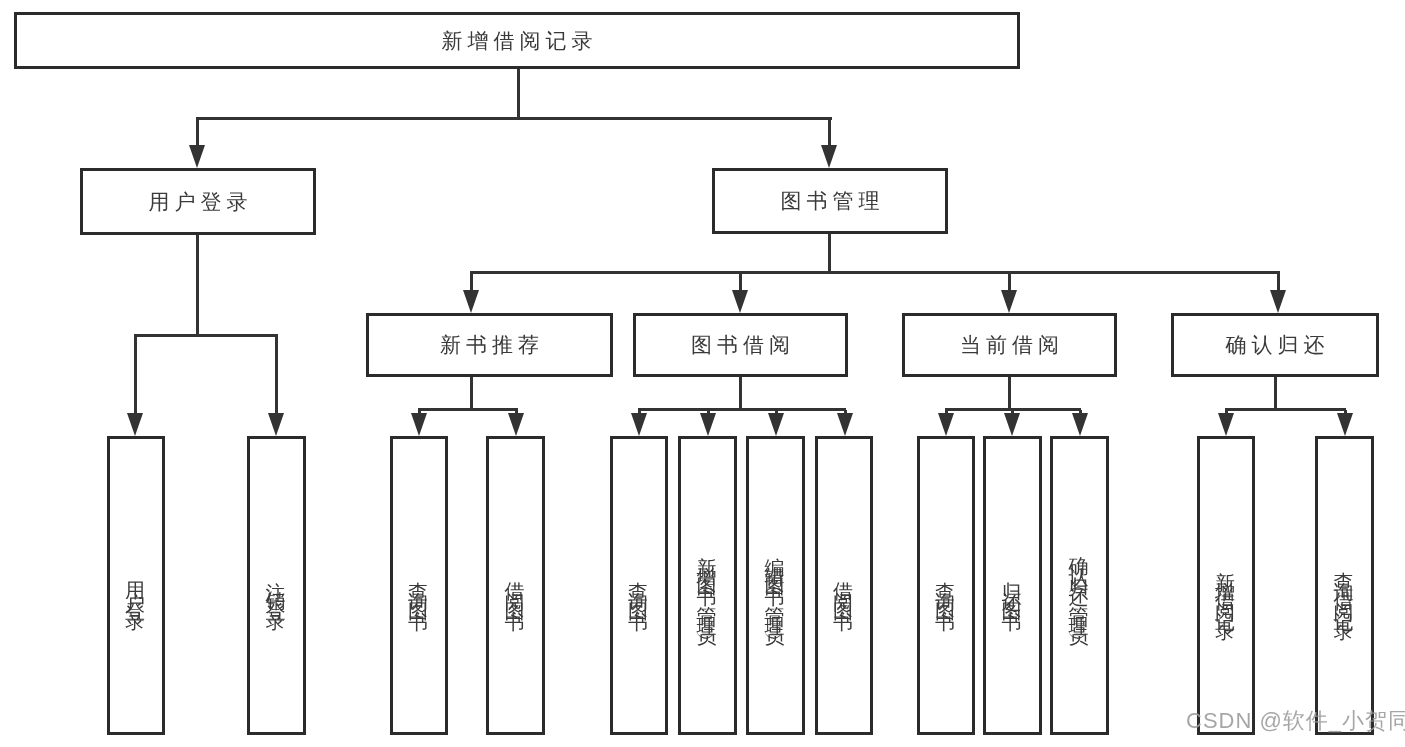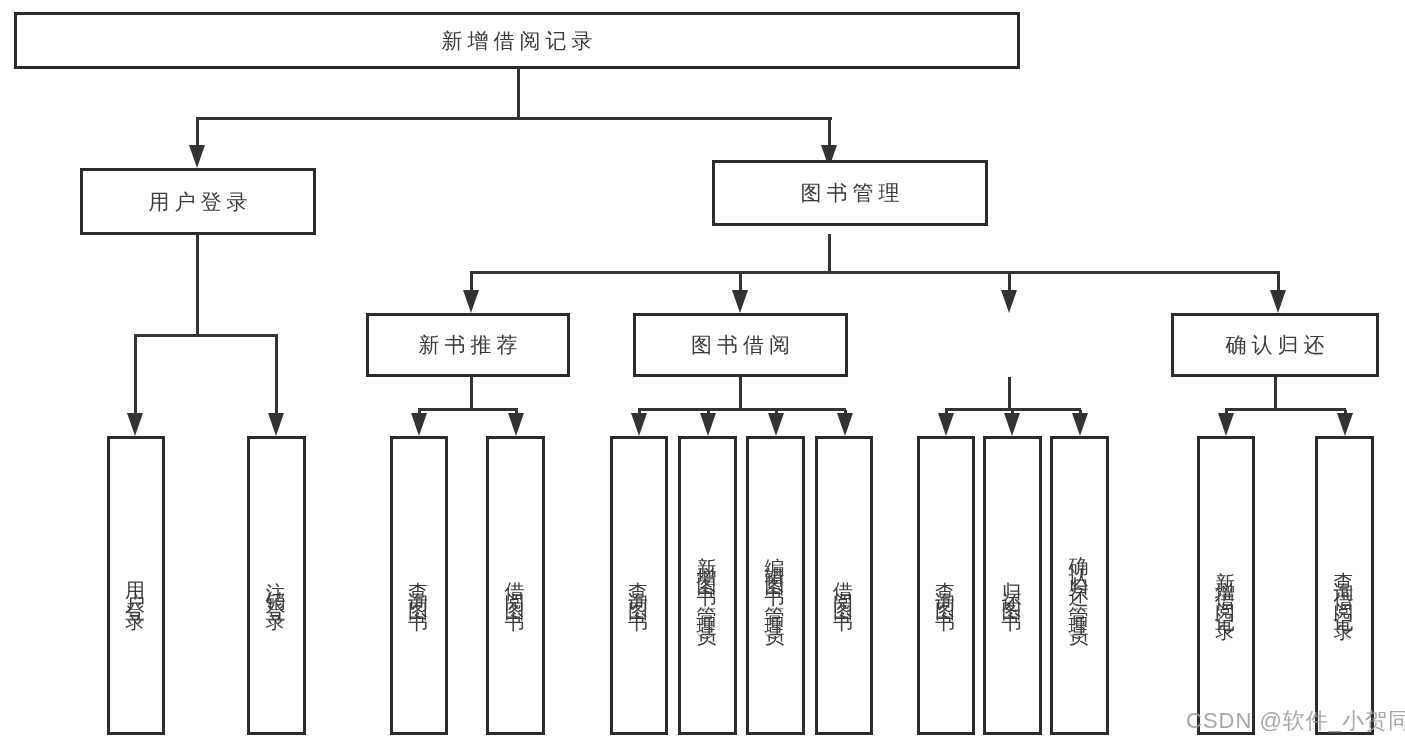--- a/index.html
+++ b/index.html
@@ -108,29 +108,32 @@
   <div class="line" style="left:1344px;top:410px;width:3px;height:6px"></div>
   <div class="arr" style="left:1337px;top:413px"></div>
 
   <div class="box hbox" style="left:14px;top:12px;width:1006px;height:57px">
     <span>新增借阅记录</span>
   </div>
 
   <div class="box hbox" style="left:80px;top:168px;width:236px;height:67px">
     <span>用户登录</span>
   </div>
-  <div class="box hbox" style="left:712px;top:160px;width:276px;height:66px">
+  <div class="box hbox" style="left:712px;top:168px;width:236px;height:66px">
     <span>图书管理</span>
   </div>
 
-  <div class="box hbox" style="left:366px;top:313px;width:204px;height:64px">
+  <div class="box hbox" style="left:366px;top:313px;width:247px;height:64px">
     <span>新书推荐</span>
   </div>
   <div class="box hbox" style="left:633px;top:313px;width:215px;height:64px">
     <span>图书借阅</span>
+  </div>
+  <div class="box hbox" style="left:902px;top:313px;width:215px;height:64px">
+    <span>当前借阅</span>
   </div>
   <div class="box hbox" style="left:1171px;top:313px;width:208px;height:64px">
     <span>确认归还</span>
   </div>
 
   <div class="box vbox" style="left:107px;top:436px;width:58px;height:299px">
     <span class="vtext">用户登录</span>
   </div>
   <div class="box vbox" style="left:247px;top:436px;width:59px;height:299px">
     <span class="vtext">注销登录</span>

